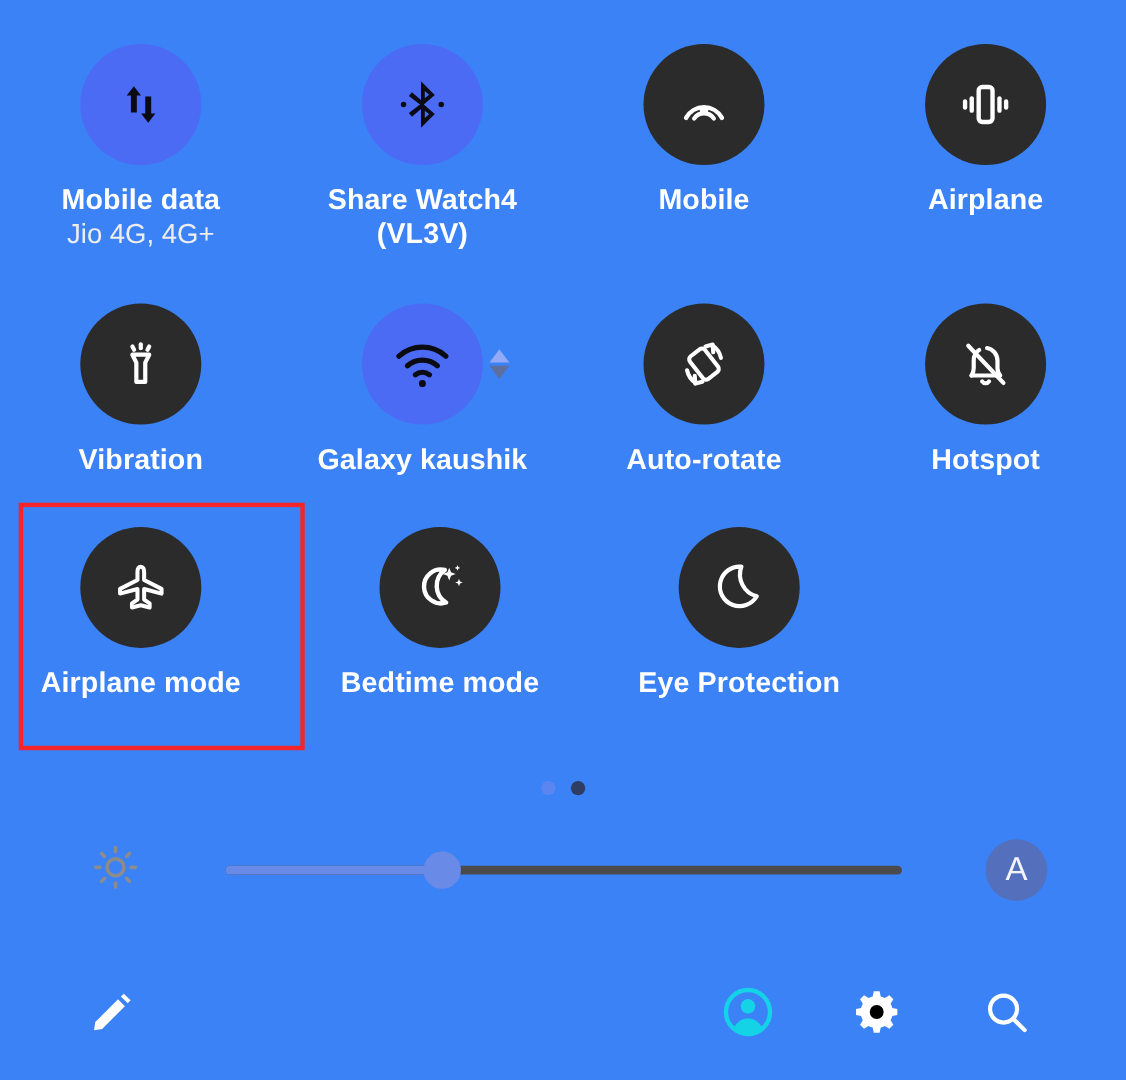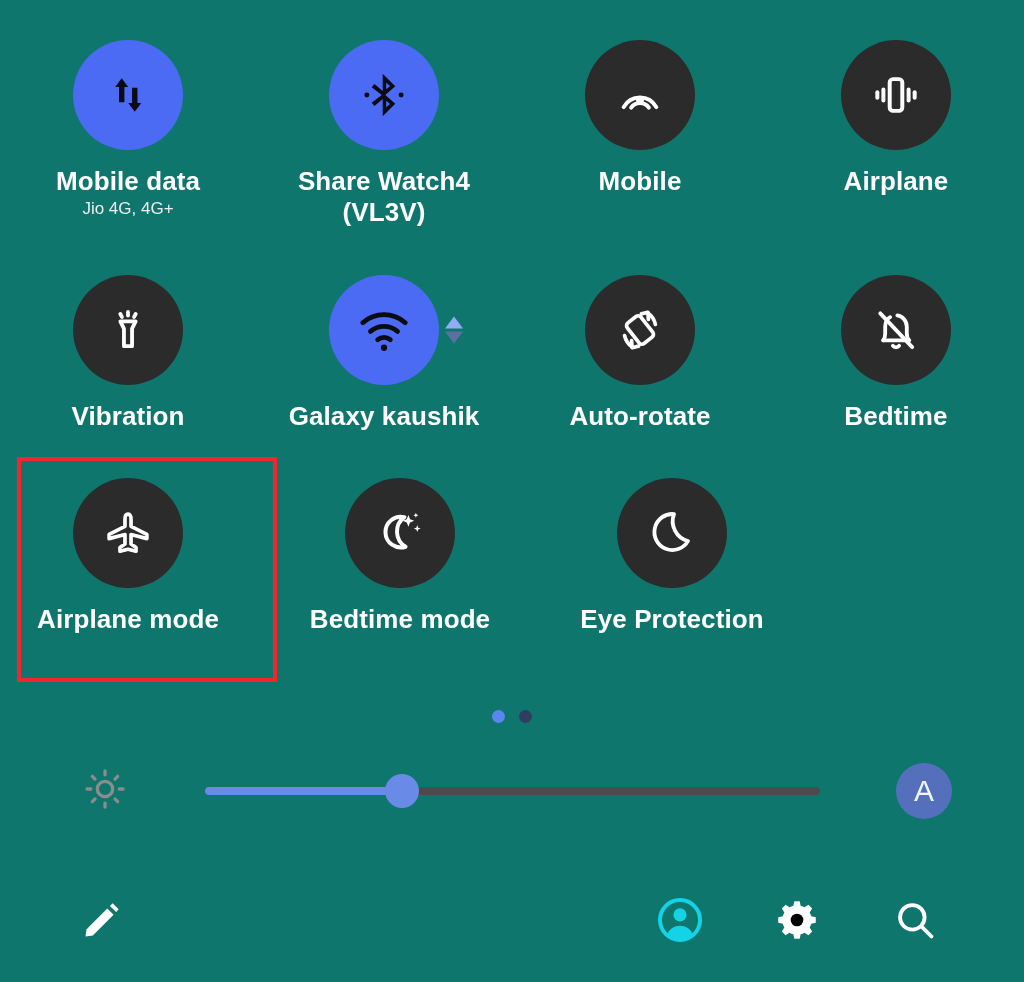--- a/index.html
+++ b/index.html
@@ -14,21 +14,21 @@
     overflow: hidden;
     font-family: "Liberation Sans", sans-serif;
     color: #ffffff;
     position: relative;
     -webkit-font-smoothing: antialiased;
   }
 
   #panel {
     position: absolute;
     inset: 0;
-    background: #0f766e;
+    background: #3b82f6;
   }
 
   
   .tile-grid {
     position: absolute;
     top: 0;
     left: 0;
     width: 1024px;
   }
   .tile-row {
@@ -70,21 +70,21 @@
     font-weight: 700;
     line-height: 1.18;
     text-align: center;
     color: #ffffff;
     letter-spacing: 0.1px;
     max-width: 230px;
     word-wrap: break-word;
   }
   .tile-sublabel {
     margin-top: 2px;
-    font-size: 17px;
+    font-size: 25px;
     font-weight: 400;
     line-height: 1.18;
     text-align: center;
     color: #eeeeee;
   }
 
   
   .data-arrows {
     position: absolute;
     right: -24px;
@@ -340,21 +340,21 @@
         <div class="tile-circle-wrap">
           <div class="tile-circle">
             <svg width="54" height="54" viewBox="0 0 24 24" fill="none" stroke="#ffffff" stroke-width="1.7" stroke-linecap="round" stroke-linejoin="round">
               <path d="M6.3 16.6 H17.9 C17.0 15.7 16.8 15.0 16.8 13.6 V10.6 C16.8 8.0 15.0 5.9 12.6 5.5"></path>
               <path d="M9.4 6.3 C8.0 7.1 7.2 8.7 7.2 10.6 V13.6 C7.2 15.0 7.0 15.7 6.3 16.6"></path>
               <path d="M10.6 19.0 A1.7 1.7 0 0 0 13.4 19.0"></path>
               <path d="M5.0 4.6 L19.2 19.6"></path>
             </svg>
           </div>
         </div>
-        <div class="tile-label">Bedtime</div>
+        <div class="tile-label">Hotspot</div>
       </div>
     </div>
 
     <div class="tile-row" style="margin-top:46px;gap:16px;">
 
       <div class="tile">
         <div class="tile-circle-wrap">
           <div class="tile-circle">
             <svg width="52" height="52" viewBox="0 0 24 24" fill="none" stroke="#ffffff" stroke-width="1.7" stroke-linejoin="round" stroke-linecap="round">
               <path d="M12 3.3 C11.0 3.3 10.6 4.3 10.6 5.6 V8.9 L3.3 12.6 V14.6 L10.6 12.7 V17.1 L8.3 18.7 V20.4 L12 19.5 L15.7 20.4 V18.7 L13.4 17.1 V12.7 L20.7 14.6 V12.6 L13.4 8.9 V5.6 C13.4 4.3 13.0 3.3 12 3.3 Z"></path>

